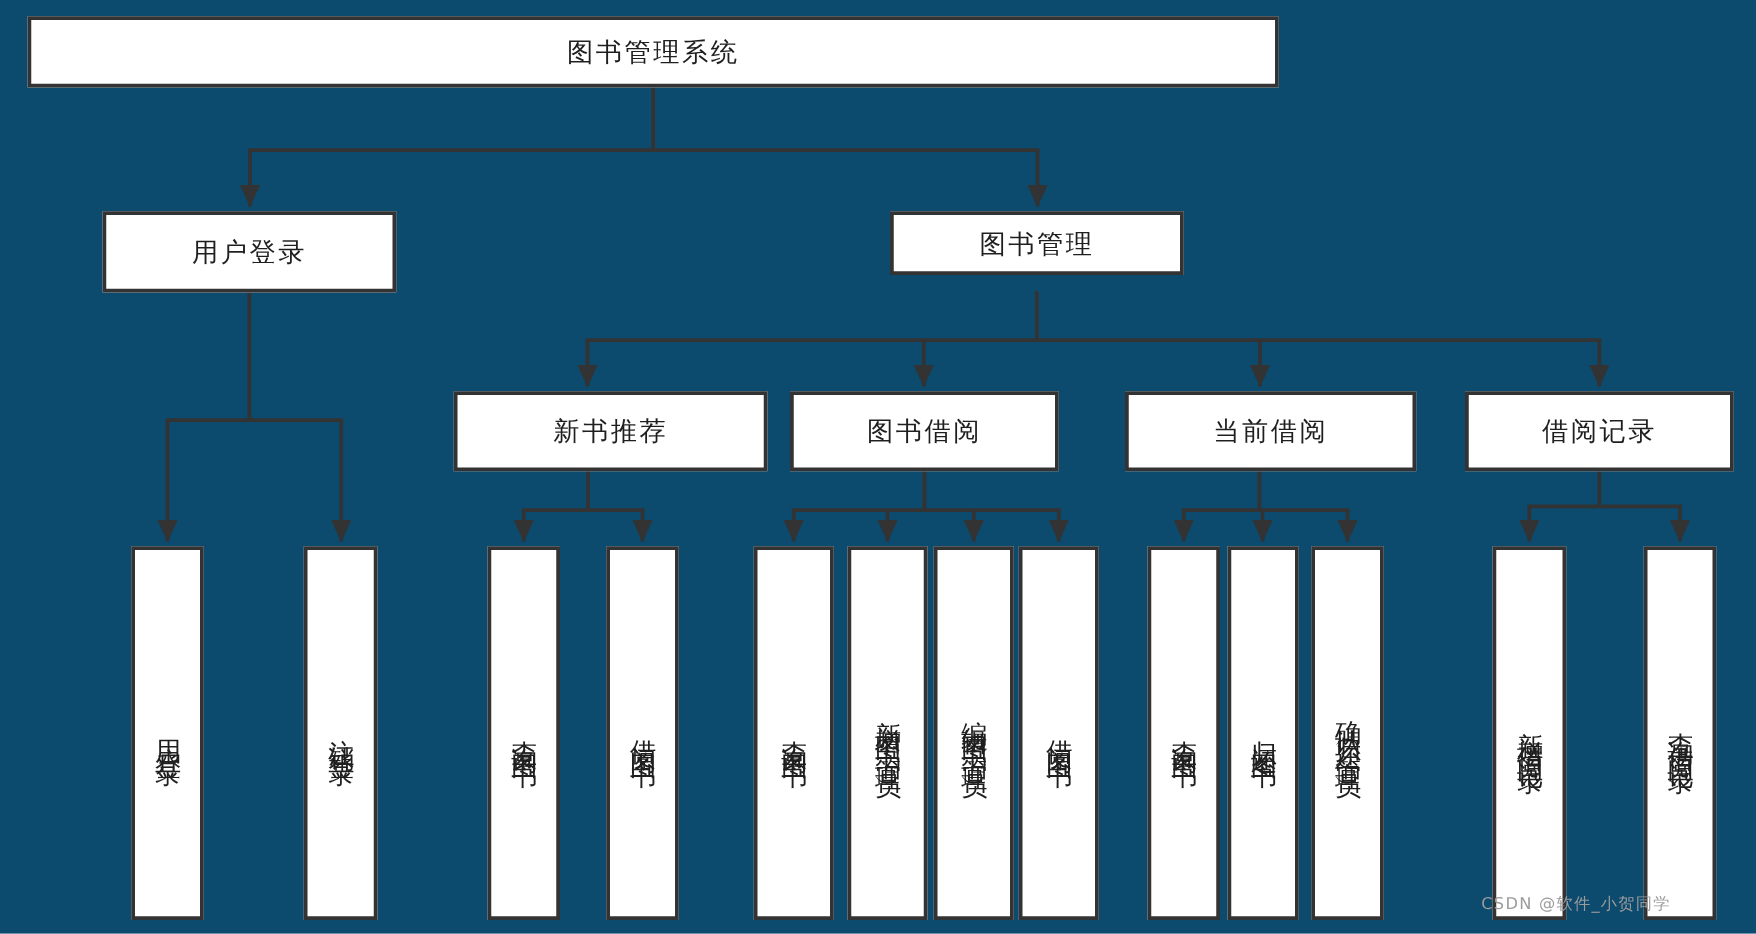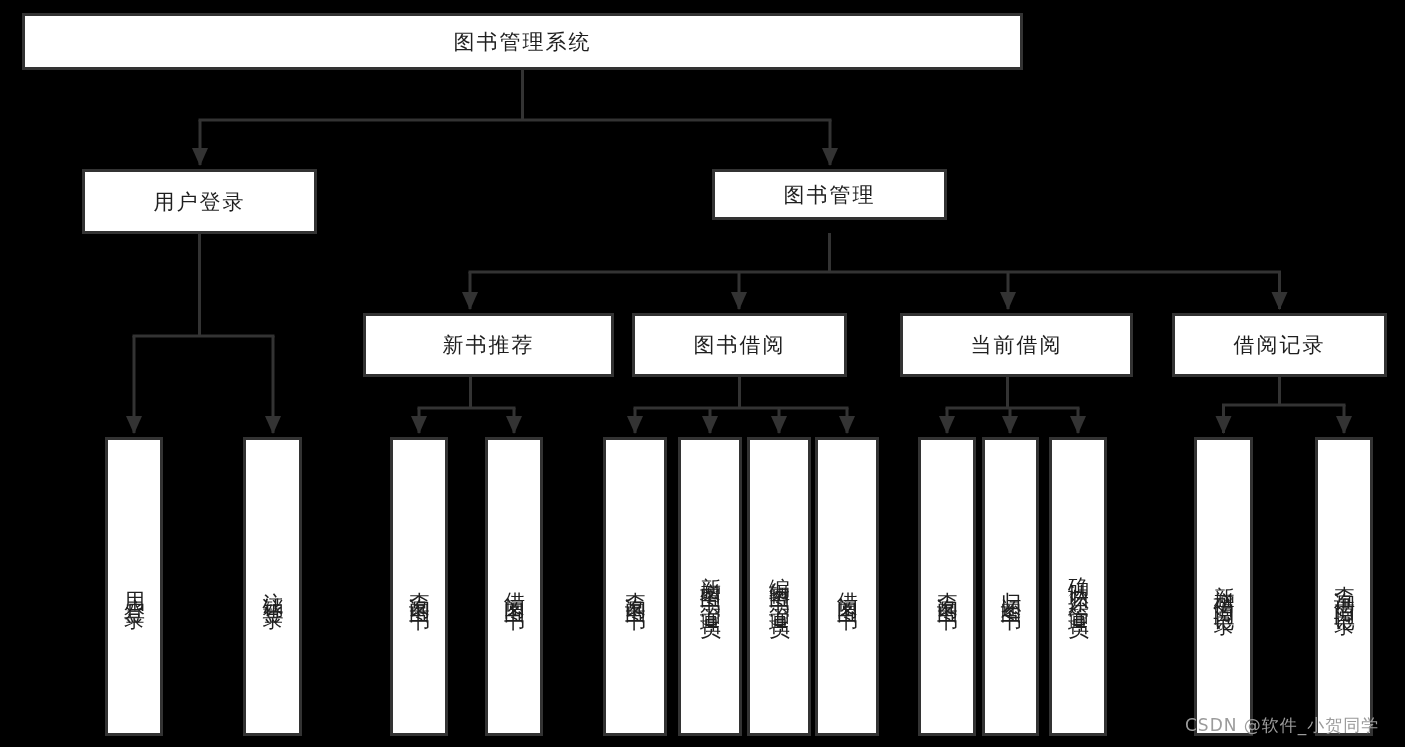--- a/index.html
+++ b/index.html
@@ -5,21 +5,21 @@
   html, body {
     margin: 0;
     padding: 0;
     background: #ffffff;
     font-family: "DejaVu Sans", "Liberation Sans", sans-serif;
   }
   .stage {
     position: relative;
     width: 1405px;
     height: 747px;
-    background: #000000;
+    background: #0c4a6e;
     overflow: hidden;
   }
   .wires {
     position: absolute;
     left: 0;
     top: 0;
     z-index: 0;
     pointer-events: none;
   }
   .node {
@@ -40,21 +40,21 @@
   .vbox .vtext {
     writing-mode: vertical-rl;
     letter-spacing: 6px;
     font-size: 21px;
     line-height: 1;
   }
   .watermark {
     position: absolute;
     z-index: 2;
     color: #9b9b9b;
-    font-size: 17px;
+    font-size: 13px;
     letter-spacing: 1px;
     white-space: nowrap;
   }
 </style>
 </head>
 <body>
 
 <div class="stage">
 
   <svg class="wires" width="1405" height="747" viewBox="0 0 1405 747">

